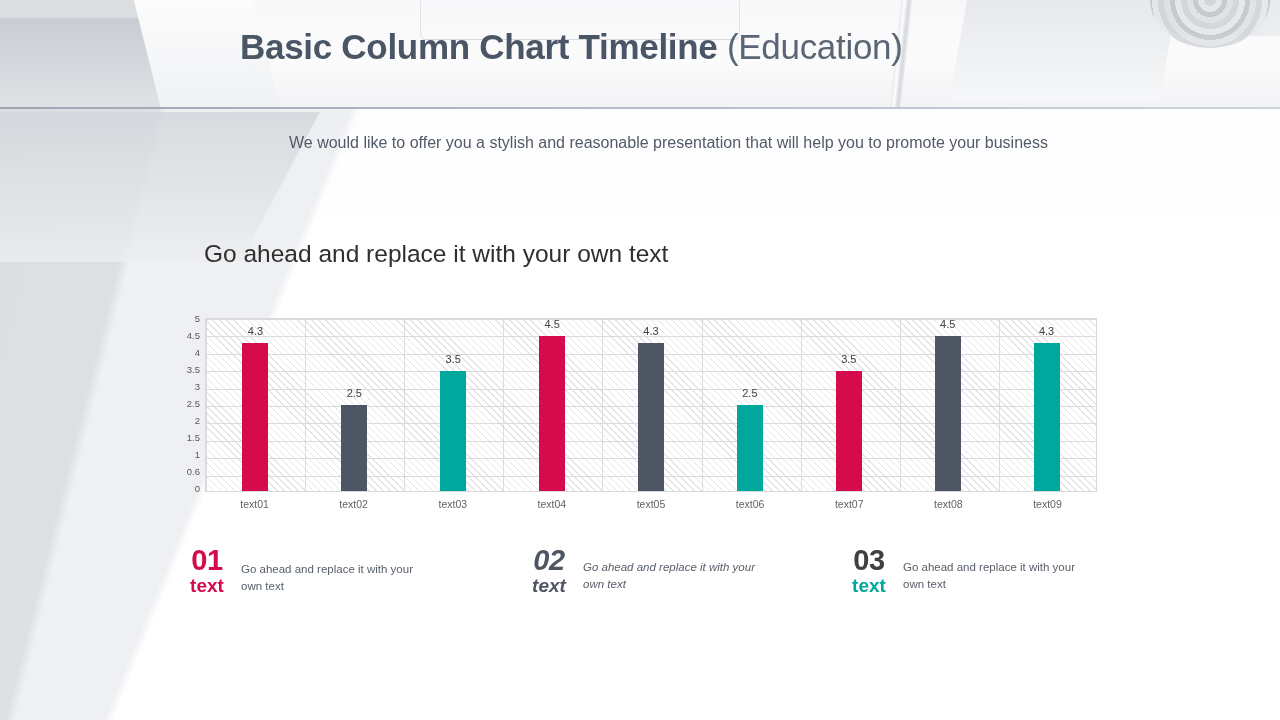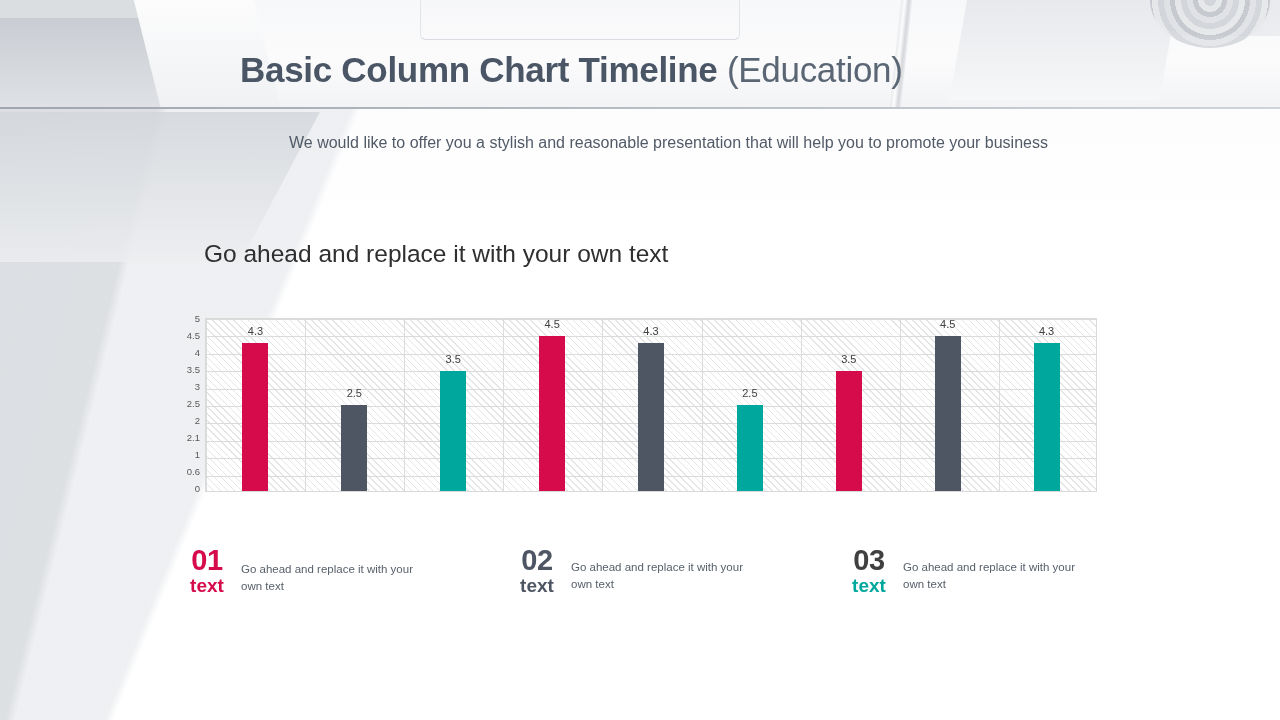--- a/index.html
+++ b/index.html
@@ -57,21 +57,21 @@
   .header-rule {
     position:absolute; left:0; top:107px; width:1280px; height:2px;
     background:linear-gradient(to right,#9fa6b0 0%,#b9bfc7 55%,#cfd4da 100%);
   }
   .header-rule2 {
     position:absolute; left:0; top:111px; width:1280px; height:1px;
     background:rgba(190,195,202,0.55);
   }
 
   .page-title {
-    position:absolute; left:240px; top:50px;
+    position:absolute; left:240px; top:27px;
     font-size:35px; letter-spacing:-0.3px; white-space:nowrap;
     color:#4a5665; font-weight:bold;
   }
   .page-title .soft { font-weight:normal; color:#5b6675; }
 
   
   .body-bg {
     position:absolute; left:0; top:109px; width:1280px; height:611px;
     background:
       linear-gradient(104deg, rgba(214,217,221,0.75) 0%, rgba(214,217,221,0.7) 11%, rgba(255,255,255,0) 11.7%),
@@ -181,21 +181,21 @@
 
 <div class="chart-wrap">
   <div class="y-axis">
       <span>5</span>
       <span>4.5</span>
       <span>4</span>
       <span>3.5</span>
       <span>3</span>
       <span>2.5</span>
       <span>2</span>
-      <span>2.1</span>
+      <span>1.5</span>
       <span>1</span>
       <span>0.6</span>
       <span>0</span>
     </div>
   <div class="plot">
     <div class="grid"></div>
     <div class="vgrid"></div>
     <div class="bars">
         <div class="bar-slot">
           <div class="bar" style="height: 86%; background: rgb(214, 11, 75);">
@@ -237,31 +237,42 @@
             <span class="bar-label">4.5</span>
           </div>
         </div>
         <div class="bar-slot">
           <div class="bar" style="height: 86%; background: rgb(0, 167, 157);">
             <span class="bar-label">4.3</span>
           </div>
         </div>
       </div>
   </div>
+  <div class="x-axis">
+      <div>text01</div>
+      <div>text02</div>
+      <div>text03</div>
+      <div>text04</div>
+      <div>text05</div>
+      <div>text06</div>
+      <div>text07</div>
+      <div>text08</div>
+      <div>text09</div>
+    </div>
 </div>
 
 <div class="steps">
     <div class="step" style="left: 0px; align-items: center;">
       <div class="step-num-col">
         <div class="step-num" style="color: rgb(214, 11, 75);">01</div>
         <div class="step-sub" style="color: rgb(214, 11, 75);">text</div>
       </div>
       <div class="step-text">Go ahead and replace it with your own text</div>
     </div>
-    <div class="step" style="left: 330px;">
+    <div class="step" style="left: 342px; font-style: italic;">
       <div class="step-num-col">
         <div class="step-num" style="color: rgb(79, 86, 99);">02</div>
         <div class="step-sub" style="color: rgb(79, 86, 99);">text</div>
       </div>
       <div class="step-text">Go ahead and replace it with your own text</div>
     </div>
     <div class="step" style="left: 662px;">
       <div class="step-num-col">
         <div class="step-num" style="color: #404040;">03</div>
         <div class="step-sub" style="color: rgb(0, 167, 157);">text</div>

